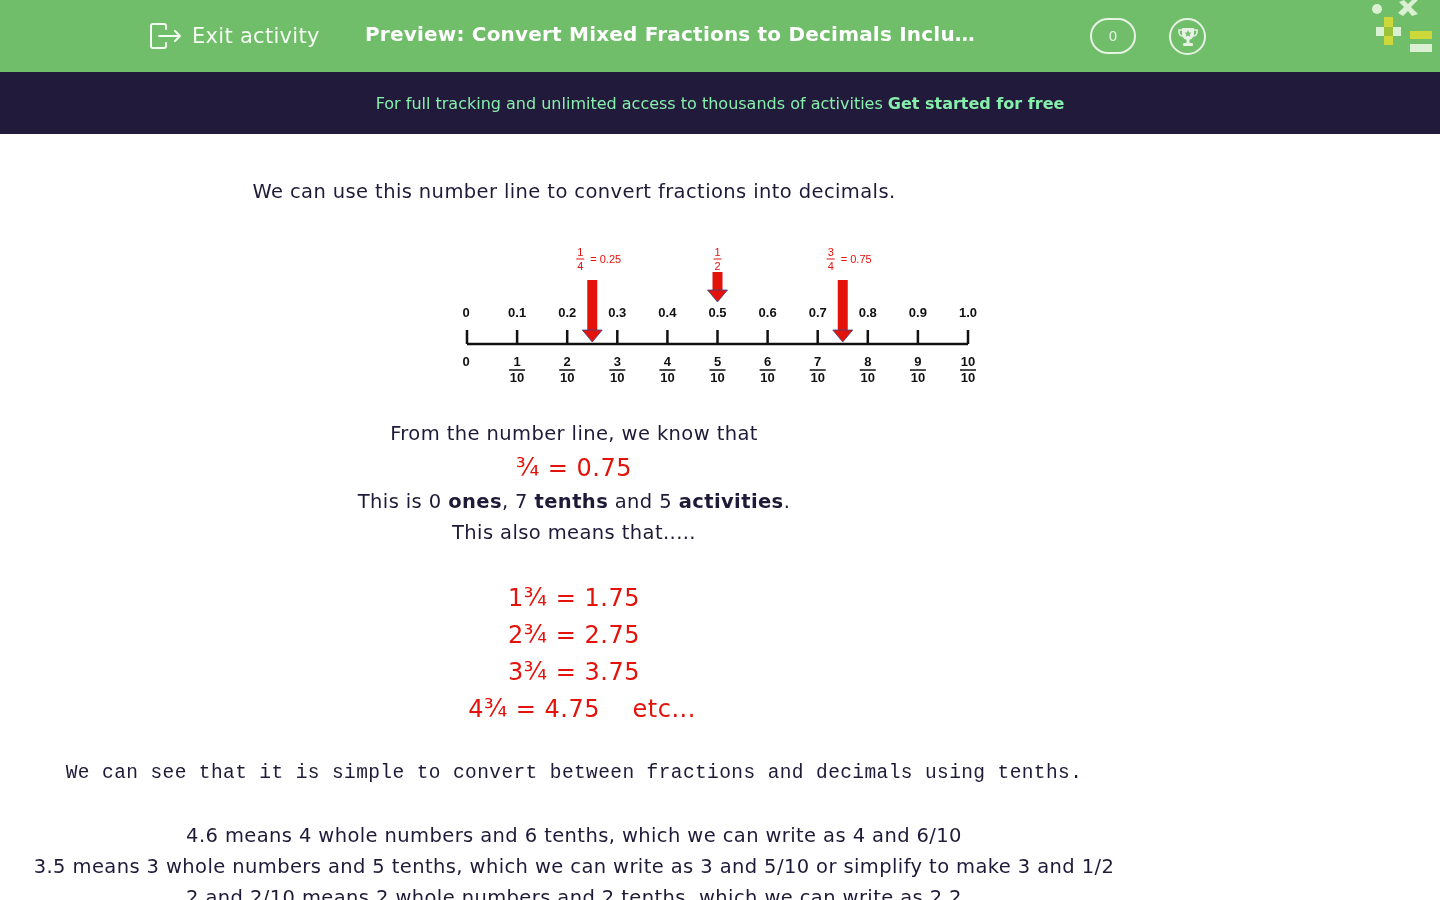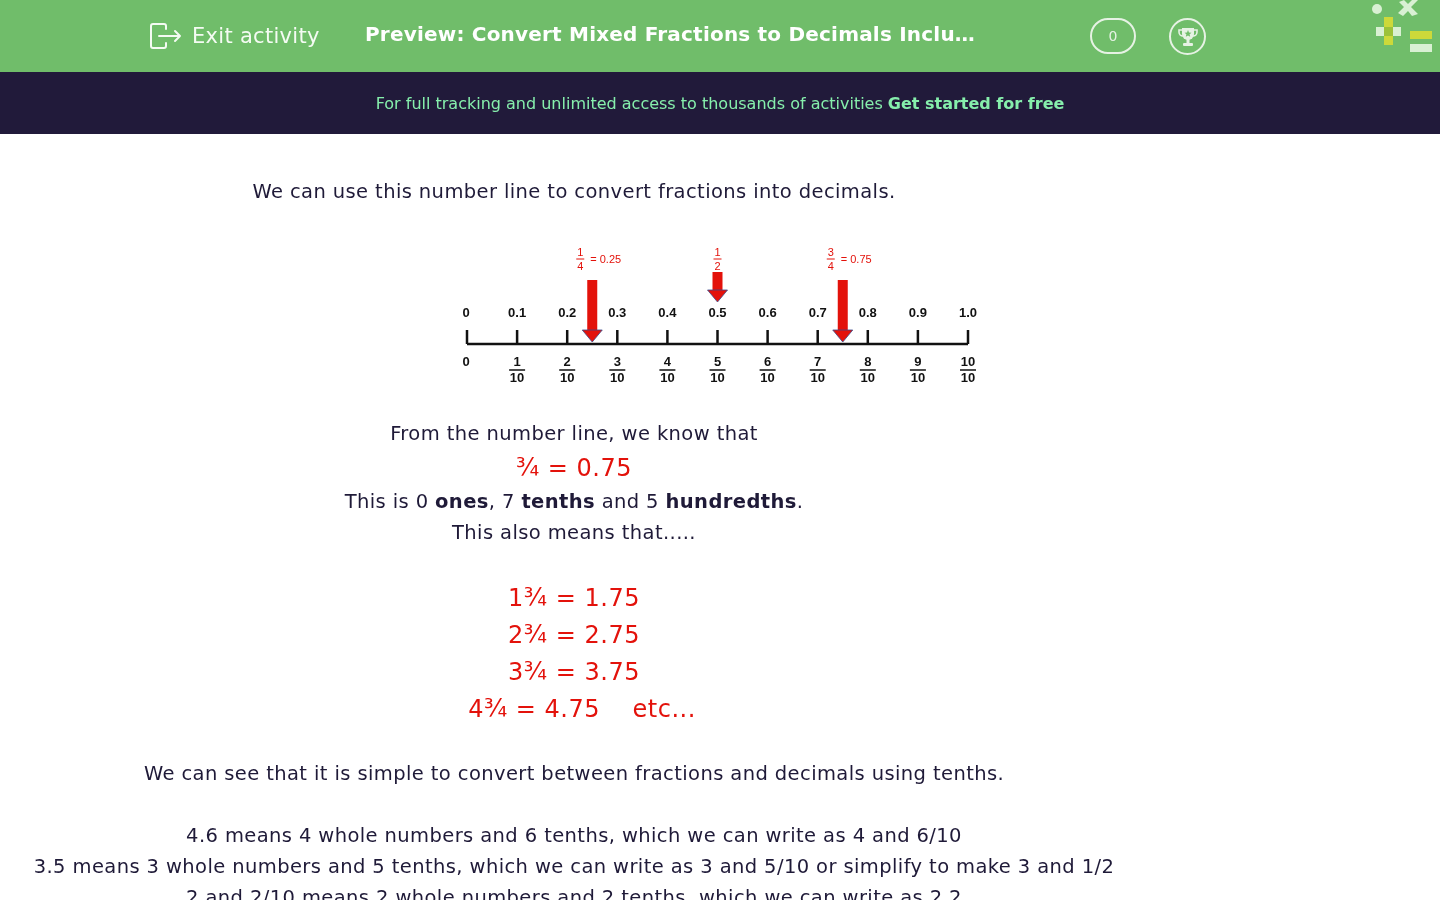--- a/index.html
+++ b/index.html
@@ -141,25 +141,25 @@
       <text x="380.75" y="12" text-anchor="middle">3</text>
       <line x1="376.75" y1="15" x2="384.75" y2="15" stroke="#e3120b" stroke-width="1"></line>
       <text x="380.75" y="26" text-anchor="middle">4</text>
       <text x="390.75" y="19">= 0.75</text>
     </g>
 </svg>
 
 <div class="line" style="top:422px;">From the number line, we know that</div>
 <div class="line red" style="top:454px;">¾ = 0.75</div>
 <div class="line" style="top:490px;">
-  <span>This is 0 </span><b>ones</b><span>, 7 </span><b>tenths</b><span> and 5 </span><b>hundredths</b><span>.</span>
+  <span>This is 0 </span><b>ones</b><span>, 7 </span><b>tenths</b><span> and 5 </span><b>activities</b><span>.</span>
 </div>
 <div class="line" style="top:521px;">This also means that.....</div>
 
 <div class="line red" style="top:584px;">1¾ = 1.75</div>
 <div class="line red" style="top:621px;">2¾ = 2.75</div>
 <div class="line red" style="top:658px;">3¾ = 3.75</div>
 <div class="line red" style="top:695px; white-space:pre;padding-left:16px;">4¾ = 4.75    etc...</div>
 
-<div class="line" style="top:762px;">We can see that it is simple to convert between fractions and decimals using tenths.</div>
+<div class="line" style="top:762px;font-family:Liberation Mono, monospace;">We can see that it is simple to convert between fractions and decimals using tenths.</div>
 <div class="line" style="top:824px;">4.6 means 4 whole numbers and 6 tenths, which we can write as 4 and 6/10</div>
 <div class="line" style="top:855px;">3.5 means 3 whole numbers and 5 tenths, which we can write as 3 and 5/10 or simplify to make 3 and 1/2</div>
 <div class="line" style="top:886px;">2 and 2/10 means 2 whole numbers and 2 tenths, which we can write as 2.2</div>
 
 </body></html>

